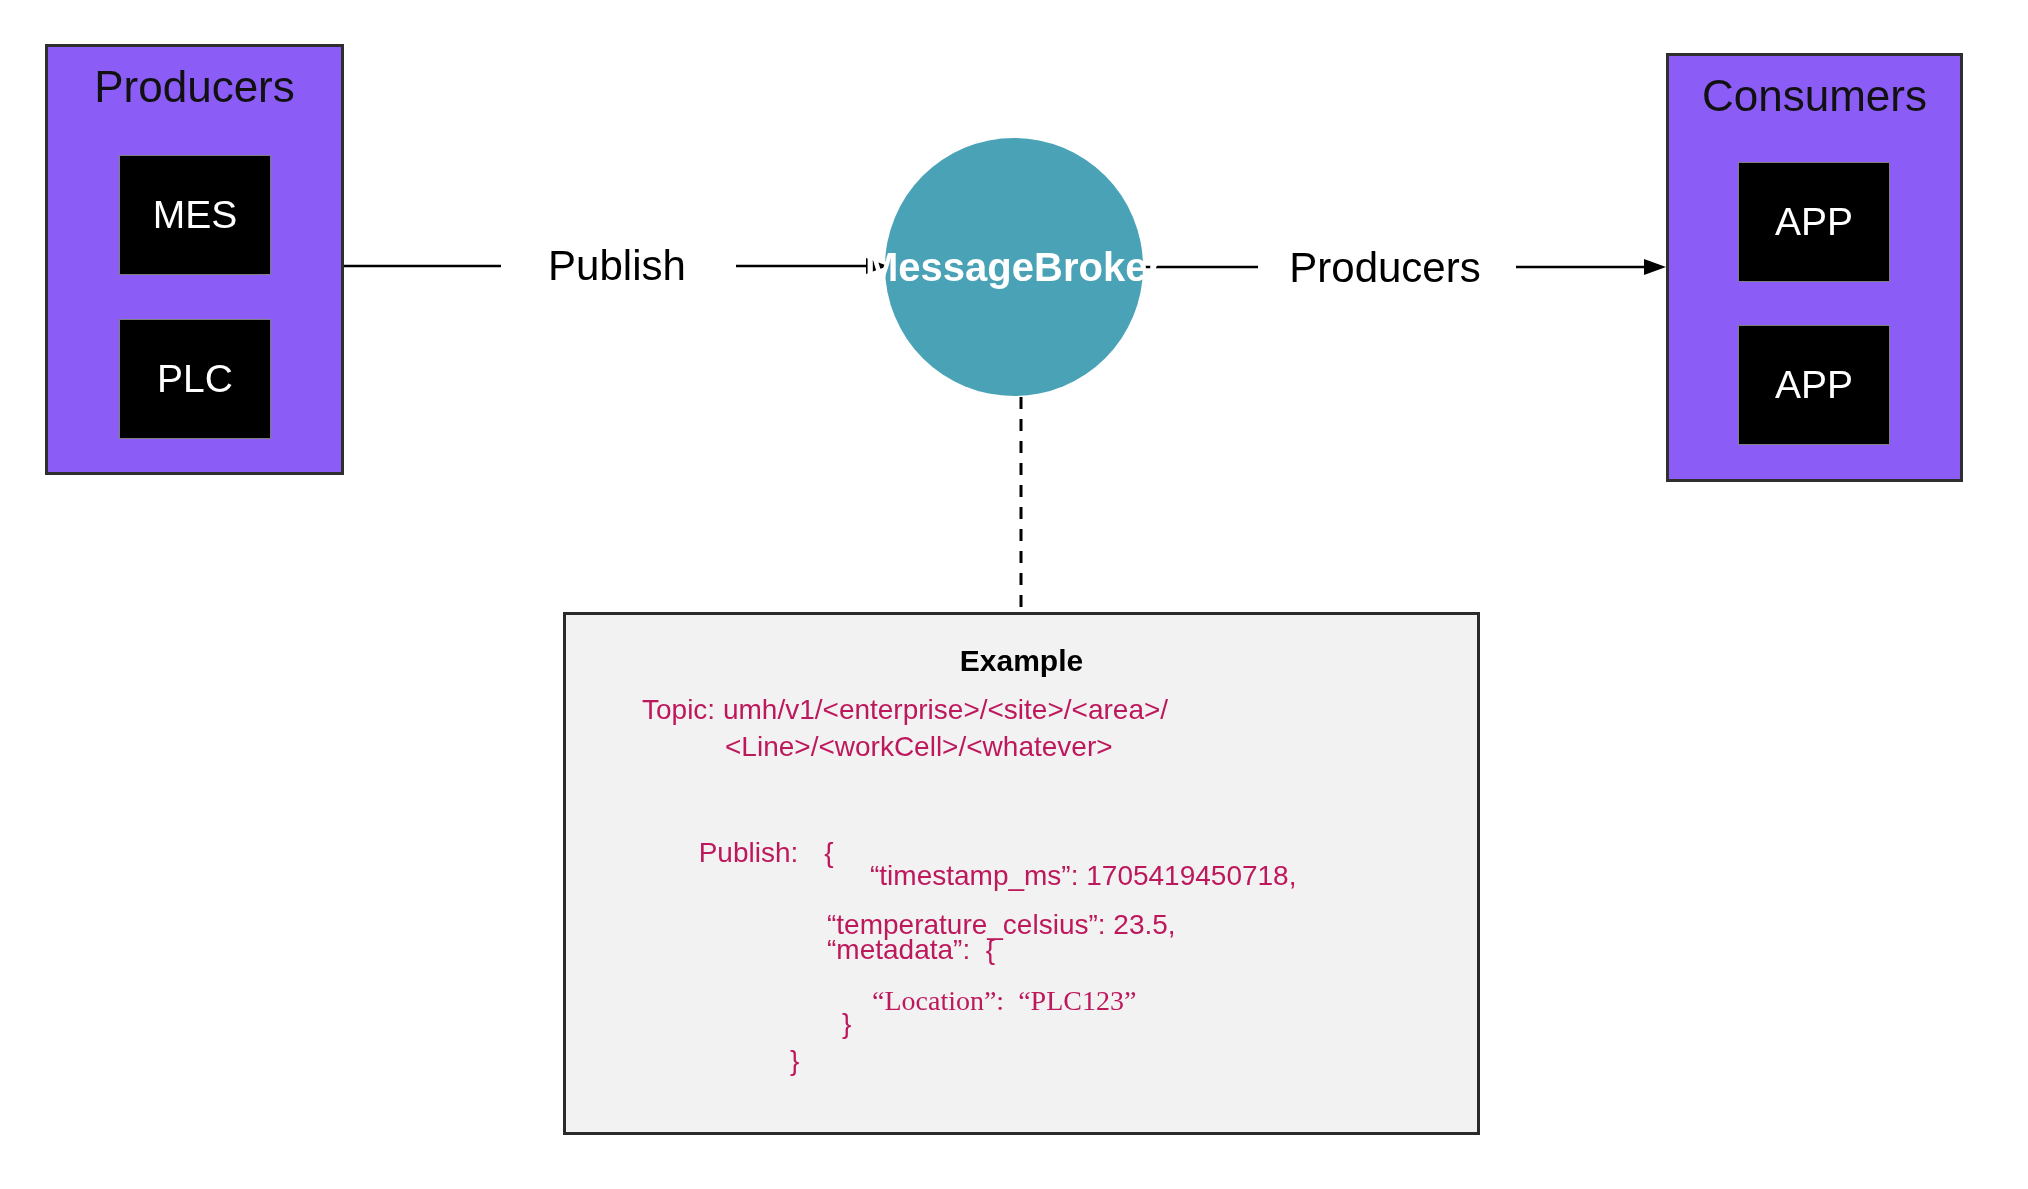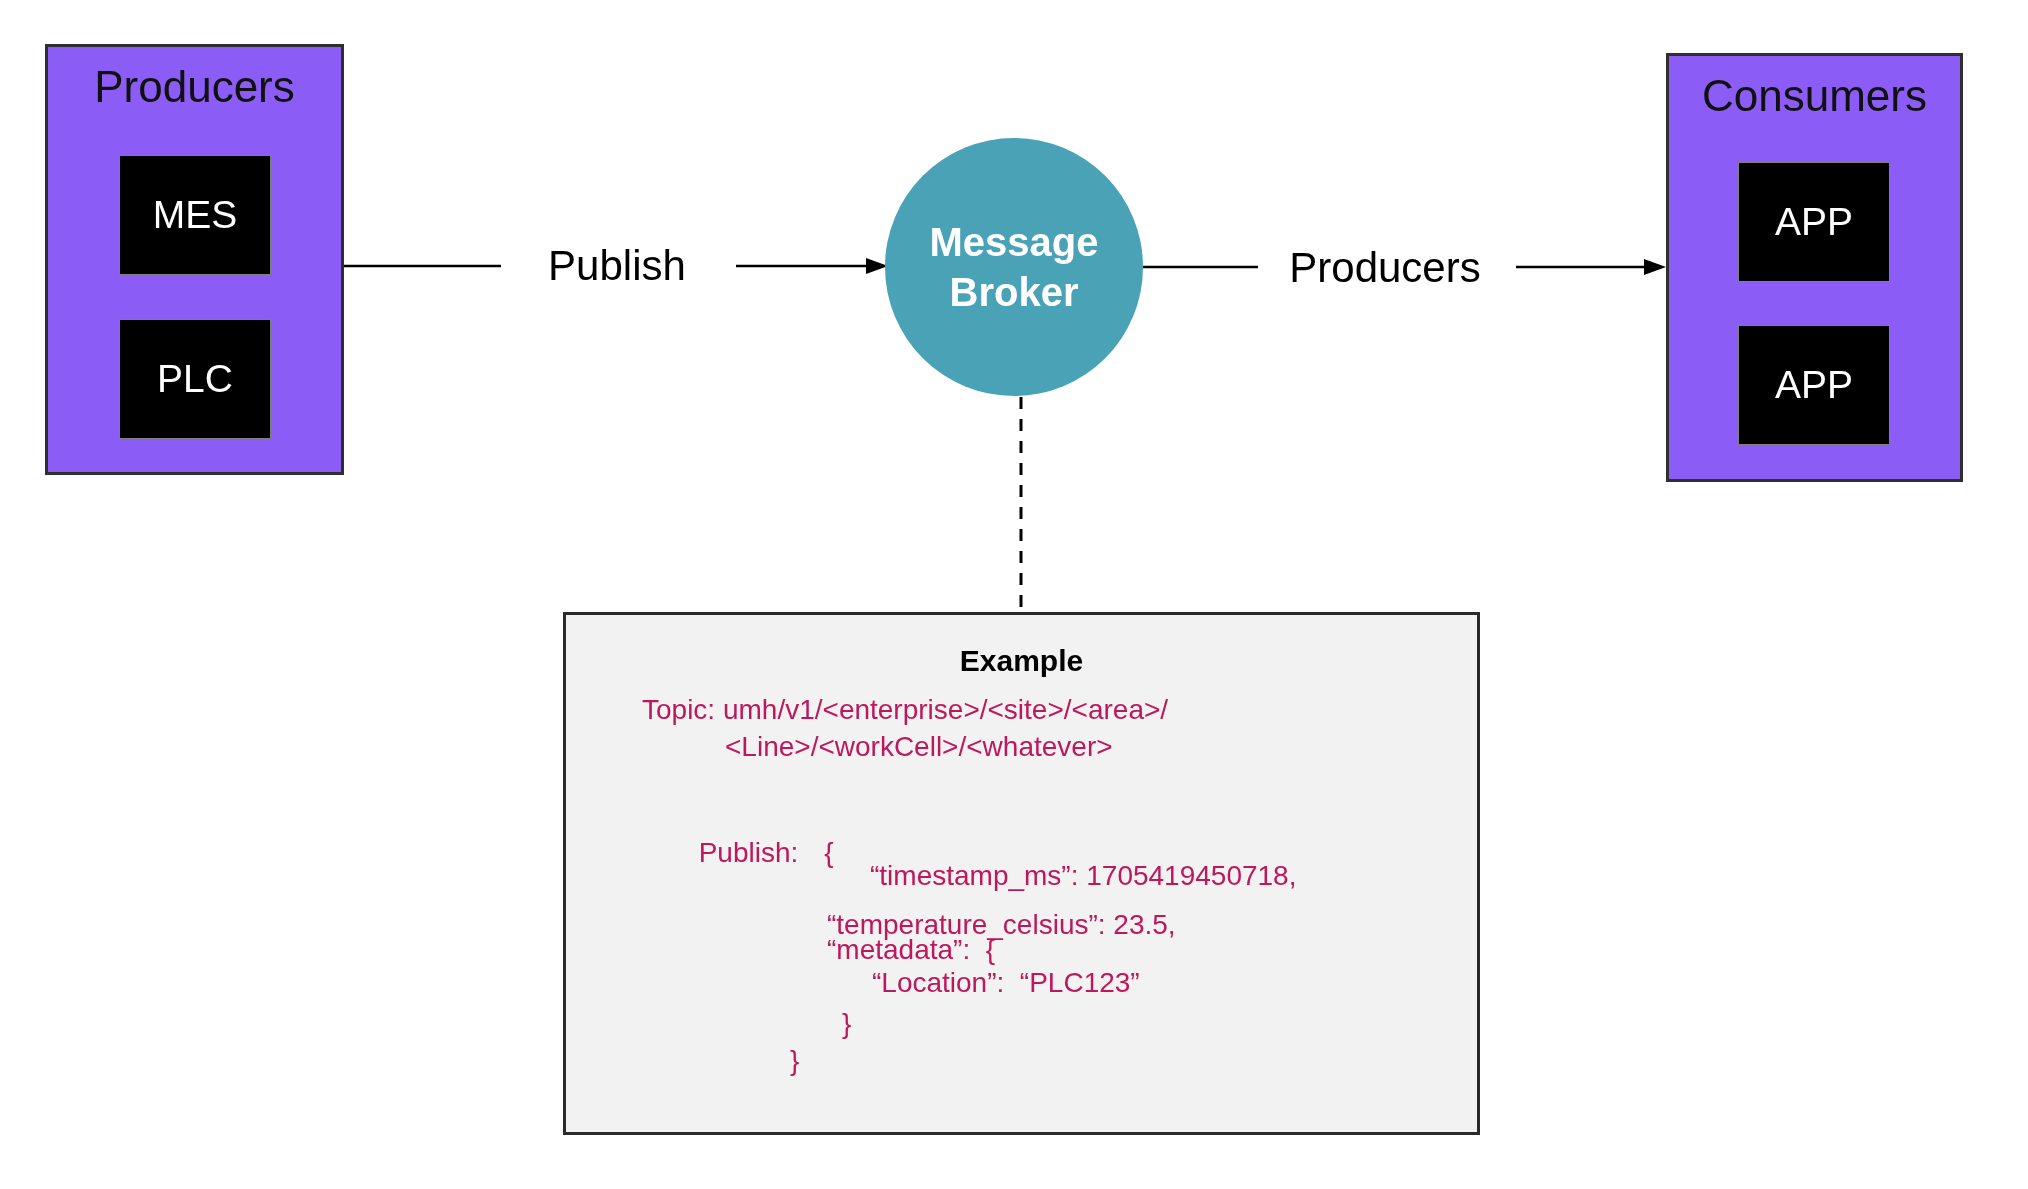--- a/index.html
+++ b/index.html
@@ -55,21 +55,21 @@
     top: 138px;
     width: 258px;
     height: 258px;
     border-radius: 50%;
     background: #4aa2b7;
     color: #ffffff;
     font-weight: bold;
     font-size: 40px;
     line-height: 50px;
     display: flex;
-    flex-direction: column;
+    flex-direction: row;
     align-items: center;
     justify-content: center;
     text-align: center;
   }
 
   .connectors {
     position: absolute;
     left: 0;
     top: 0;
     pointer-events: none;
@@ -113,21 +113,21 @@
     white-space: pre;
     color: #be185d;
   }
   .topic-line-1 { left: 76px;  top: 79px;  }
   .topic-line-2 { left: 159px; top: 116px; }
   .payload-line { left: 86px;  top: 190px; }
   .payload-brace { margin-left: 26px; }
   .code-line-0 { left: 261px; top: 245px; margin-left: 43px; }
   .code-line-1 { left: 261px; top: 294px; }
   .code-line-2 { left: 261px; top: 319px; }
-  .code-line-3 { left: 306px; top: 352px; }
+  .code-line-3 { left: 306px; top: 370px; font-family: Liberation Serif, serif; }
   .code-line-4 { left: 276px; top: 393px; }
   .code-line-5 { left: 224px; top: 430px; }
 </style>
 </head>
 <body>
 
 <div class="canvas">
 
   <div class="group-box producers-box">
     <div class="group-title">Producers</div>

